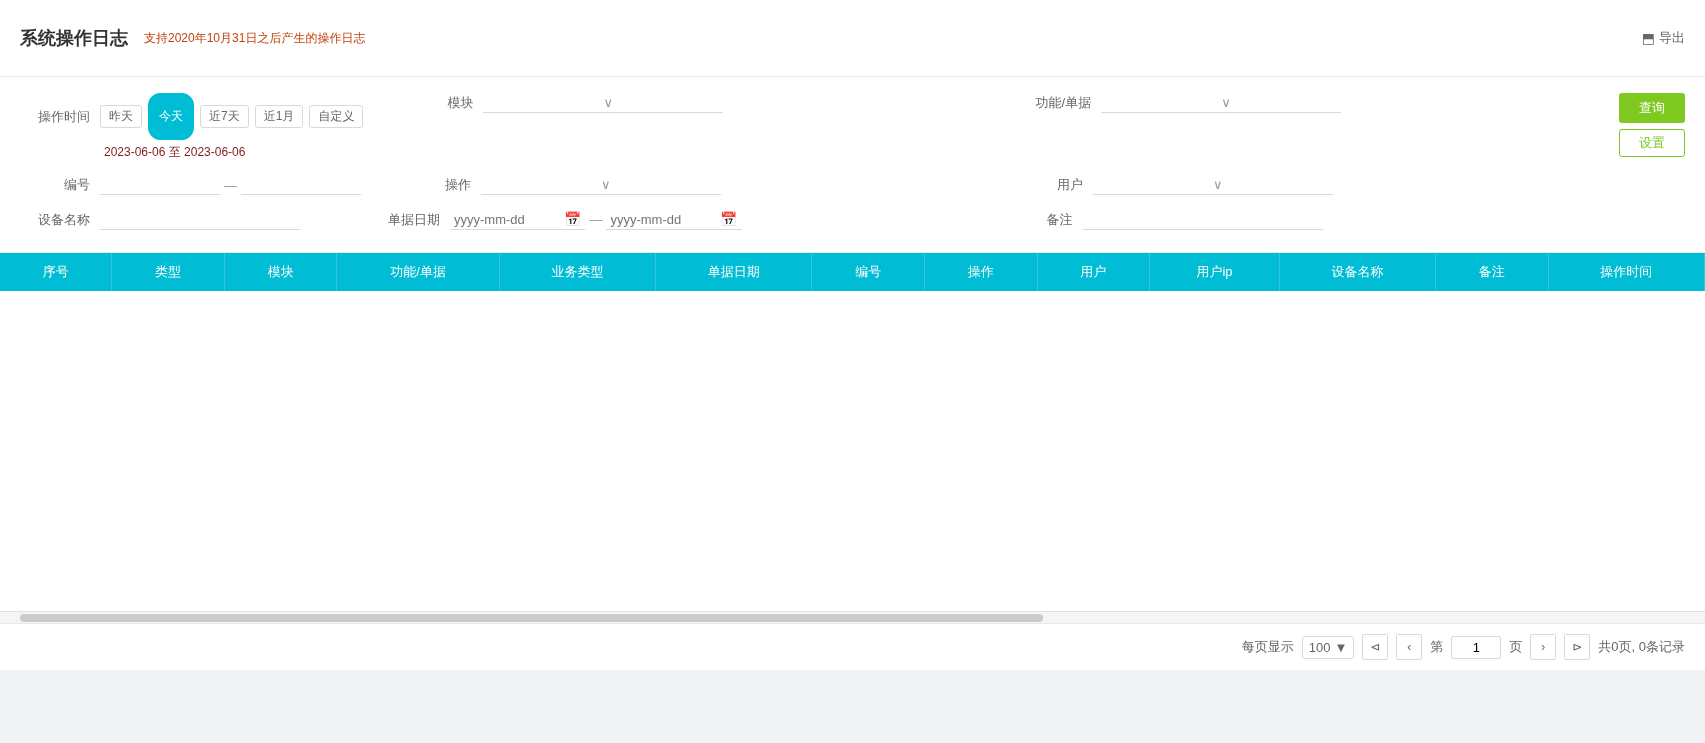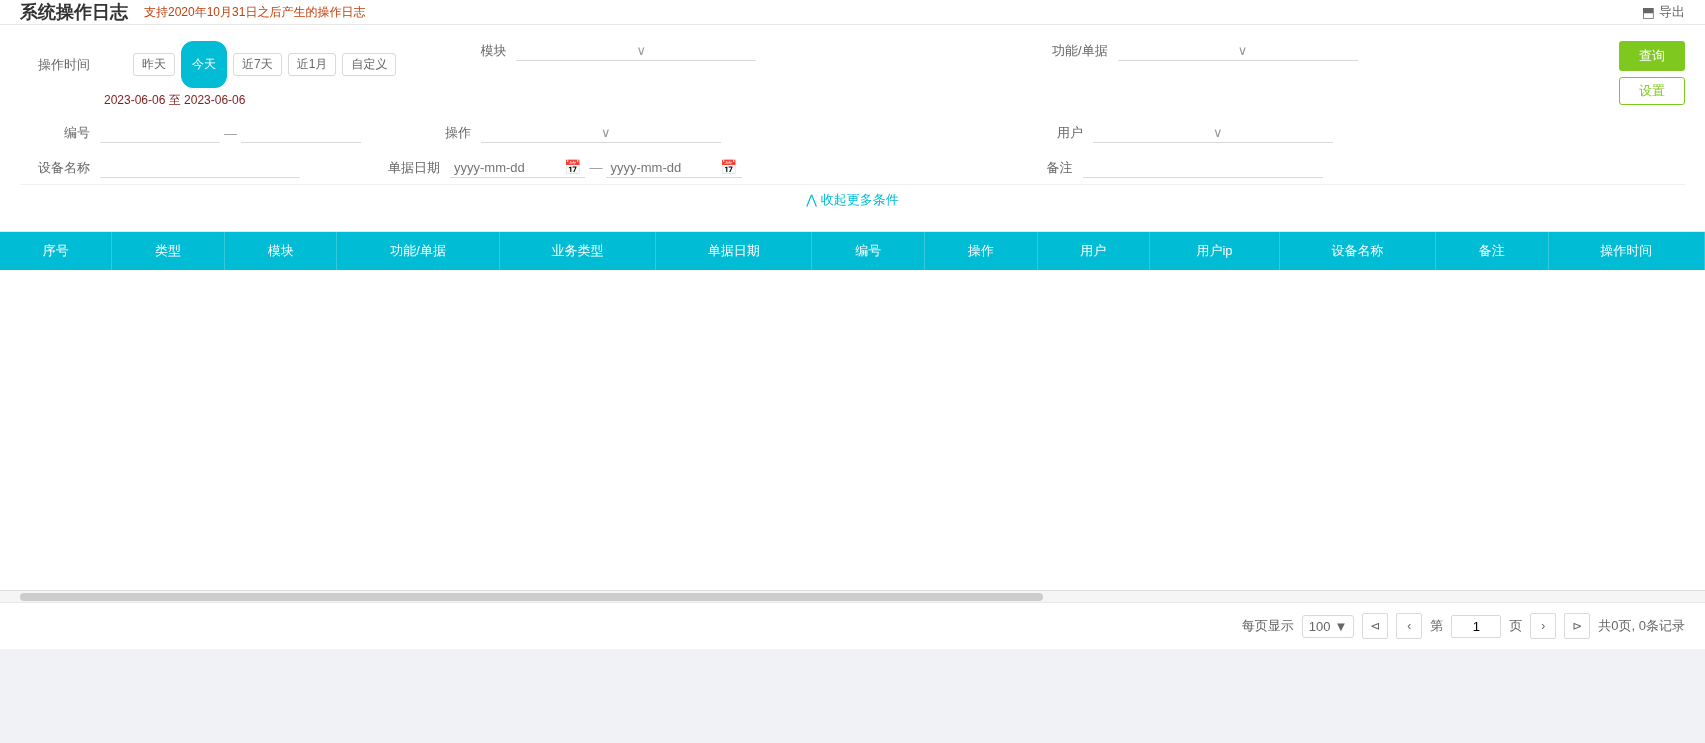--- a/index.html
+++ b/index.html
@@ -1,20 +1,20 @@
 <!DOCTYPE html>
 <html><head>
   <meta charset="utf-8">
   <style>
     * { box-sizing: border-box; margin: 0; padding: 0; }
     body { font-family: "Microsoft YaHei", "PingFang SC", Arial, sans-serif; font-size: 13px; background: #f0f2f5; color: #333; }
 
     .page-header {
       background: #fff;
-      padding: 0 20px;
+      padding: 26px 20px;
       display: flex;
       align-items: center;
       gap: 16px;
       border-bottom: 1px solid #e8e8e8;
     }
     .page-title {
       font-size: 18px;
       font-weight: bold;
       color: #333;
     }
@@ -44,21 +44,20 @@
       color: #666;
       text-align: right;
       padding-right: 10px;
       flex-shrink: 0;
     }
     .time-filters {
       display: flex;
       align-items: center;
       gap: 6px;
       flex-wrap: wrap;
-      margin-left: 33px;
     }
     .time-btn {
       padding: 2px 8px;
       border: 1px solid #d9d9d9;
       border-radius: 3px;
       cursor: pointer;
       background: #fff;
       font-size: 12px;
       color: #666;
     }
@@ -351,24 +350,20 @@
       </div>
     </div>
 
     <div style="display:flex; align-items:center; flex:1; padding-left:40px;">
       <span class="filter-label">备注</span>
       <input class="input-control" style="min-width: 240px;" value="">
     </div>
     <div style="min-width:100px;"></div>
   </div>
 
-  <div class="collapse-bar">
-    <span>⋀</span>
-    <span>收起更多条件</span>
-  </div>
 </div>
 
 <div class="table-container">
   <table class="data-table">
     <thead>
       <tr>
         <th>序号</th>
         <th>类型</th>
         <th>模块</th>
         <th>功能/单据</th>

